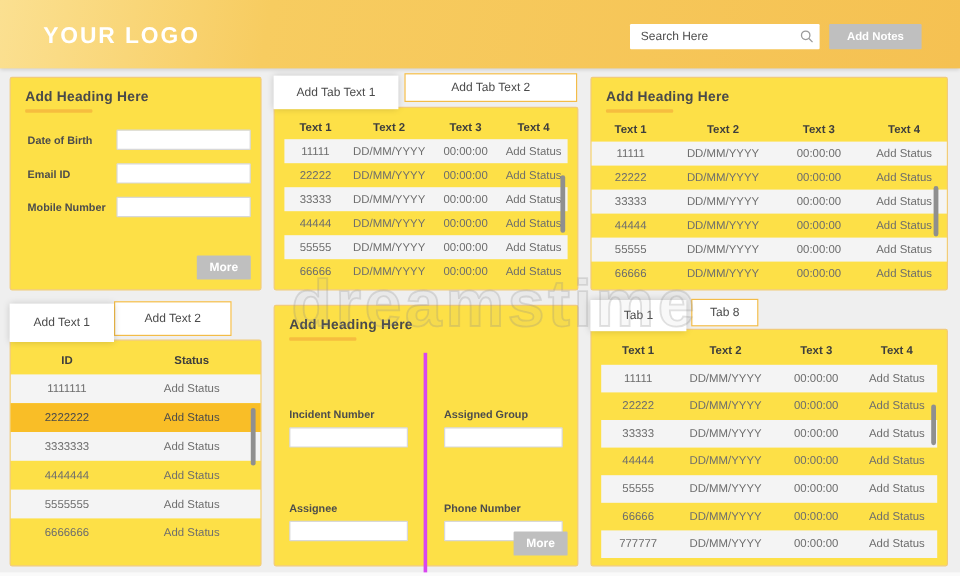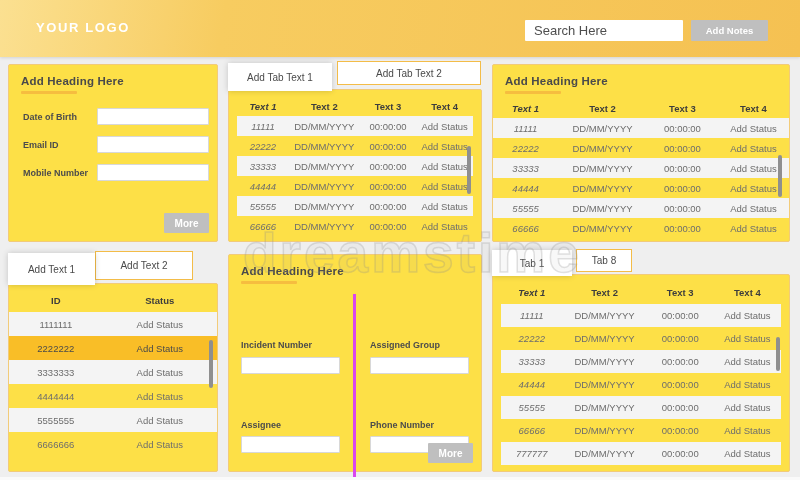--- a/index.html
+++ b/index.html
@@ -3,25 +3,25 @@
 <meta charset="utf-8">
 <style>
   * { box-sizing: border-box; margin: 0; padding: 0; }
   body { margin:0; background:#e6e6e6; font-family:"Liberation Sans", sans-serif; }
   #screen { position:relative; width:800px; height:480px; background:#EFEFEF; overflow:hidden; }
 
   
   .header { position:absolute; left:0; top:0; width:800px; height:57px;
     background:linear-gradient(100deg,#FBE091 0%, #F7CC60 28%, #F5C152 100%);
     box-shadow:0 1px 3px rgba(0,0,0,.12); }
-  .logo { position:absolute; left:36px; top:20px; color:#fff; font-size:13px;
+  .logo { position:absolute; left:36px; top:20px; color:#fff; font-size:19px;
     font-weight:bold; letter-spacing:1.6px; }
   .searchbox { position:absolute; left:525px; top:20px; width:158px; height:21px;
     background:#fff; border-radius:1px; display:flex; align-items:center; padding:0 6px 0 9px; }
-  .searchbox input { flex:1; border:none; outline:none; font-size:13px; color:#444;
+  .searchbox input { flex:1; border:none; outline:none; font-size:10px; color:#444;
     font-family:"Liberation Sans",sans-serif; background:transparent; }
   .searchbox input::placeholder { color:#4e4e4e; opacity:1; }
   .search-icon { width:13px; height:13px; flex:0 0 auto; }
   .btn-gray { background:#BFBFBF; color:#fff; border:none; font-weight:bold;
     font-family:"Liberation Sans",sans-serif; cursor:pointer; border-radius:1px; }
   .add-notes { position:absolute; left:691px; top:20px; width:77px; height:21px; font-size:9.5px; }
 
   
   .panel { position:absolute; background:#fde047; border:1px solid #F2CB79; border-radius:2px; }
   .panel-title { font-size:11.5px; font-weight:bold; color:#4a4a4a; letter-spacing:.2px; }
@@ -67,21 +67,21 @@
   .field-v .flabel { display:block; font-size:9px; color:#4c4c4c; font-weight:bold; margin-bottom:4px;margin-top:46px; }
 
   
   .tbl { width:100%; }
   .trow { display:flex; align-items:center; }
   .tcell { text-align:center; font-size:9.5px; color:#6d6d6d; overflow:hidden; white-space:nowrap; }
   .thead .tcell { font-weight:bold; color:#3d3d3d; font-size:9.5px; }
   .trow.alt { background:#f4f4f4; }
   .trow.hl { background:#F9BE27; }
   .trow.hl .tcell { color:#4a4a4a; }
-  .tbl4 .tcell:nth-child(1){width:22%;font-style:italic;} .tbl4 .tcell:nth-child(2){width:30%;}
+  .tbl4 .tcell:nth-child(1){width:22%;} .tbl4 .tcell:nth-child(2){width:30%;}
   .tbl4 .tcell:nth-child(3){width:24%;} .tbl4 .tcell:nth-child(4){width:24%;}
   .tbl2 .tcell:nth-child(1){width:45%;} .tbl2 .tcell:nth-child(2){width:55%;}
   #tblB .trow { height:20px; }  #tblB { padding:6px 8px 0 8px; }
   #tblC .trow { height:20px; }  #tblC { padding:4px 0 0 0; }
   #tblD .trow { height:24px; }  #tblD { padding:4px 0 0 0; }
   #tblF .trow { height:23px; }  #tblF { padding:6px 8px 0 8px; }
 
   .scrollthumb { position:absolute; width:4px; background:#8f8f8f; border-radius:2px; z-index:4; }
   #sbB { right:10px; top:56px; height:48px; }
   #sbC { right:7px;  top:90px; height:42px; }

